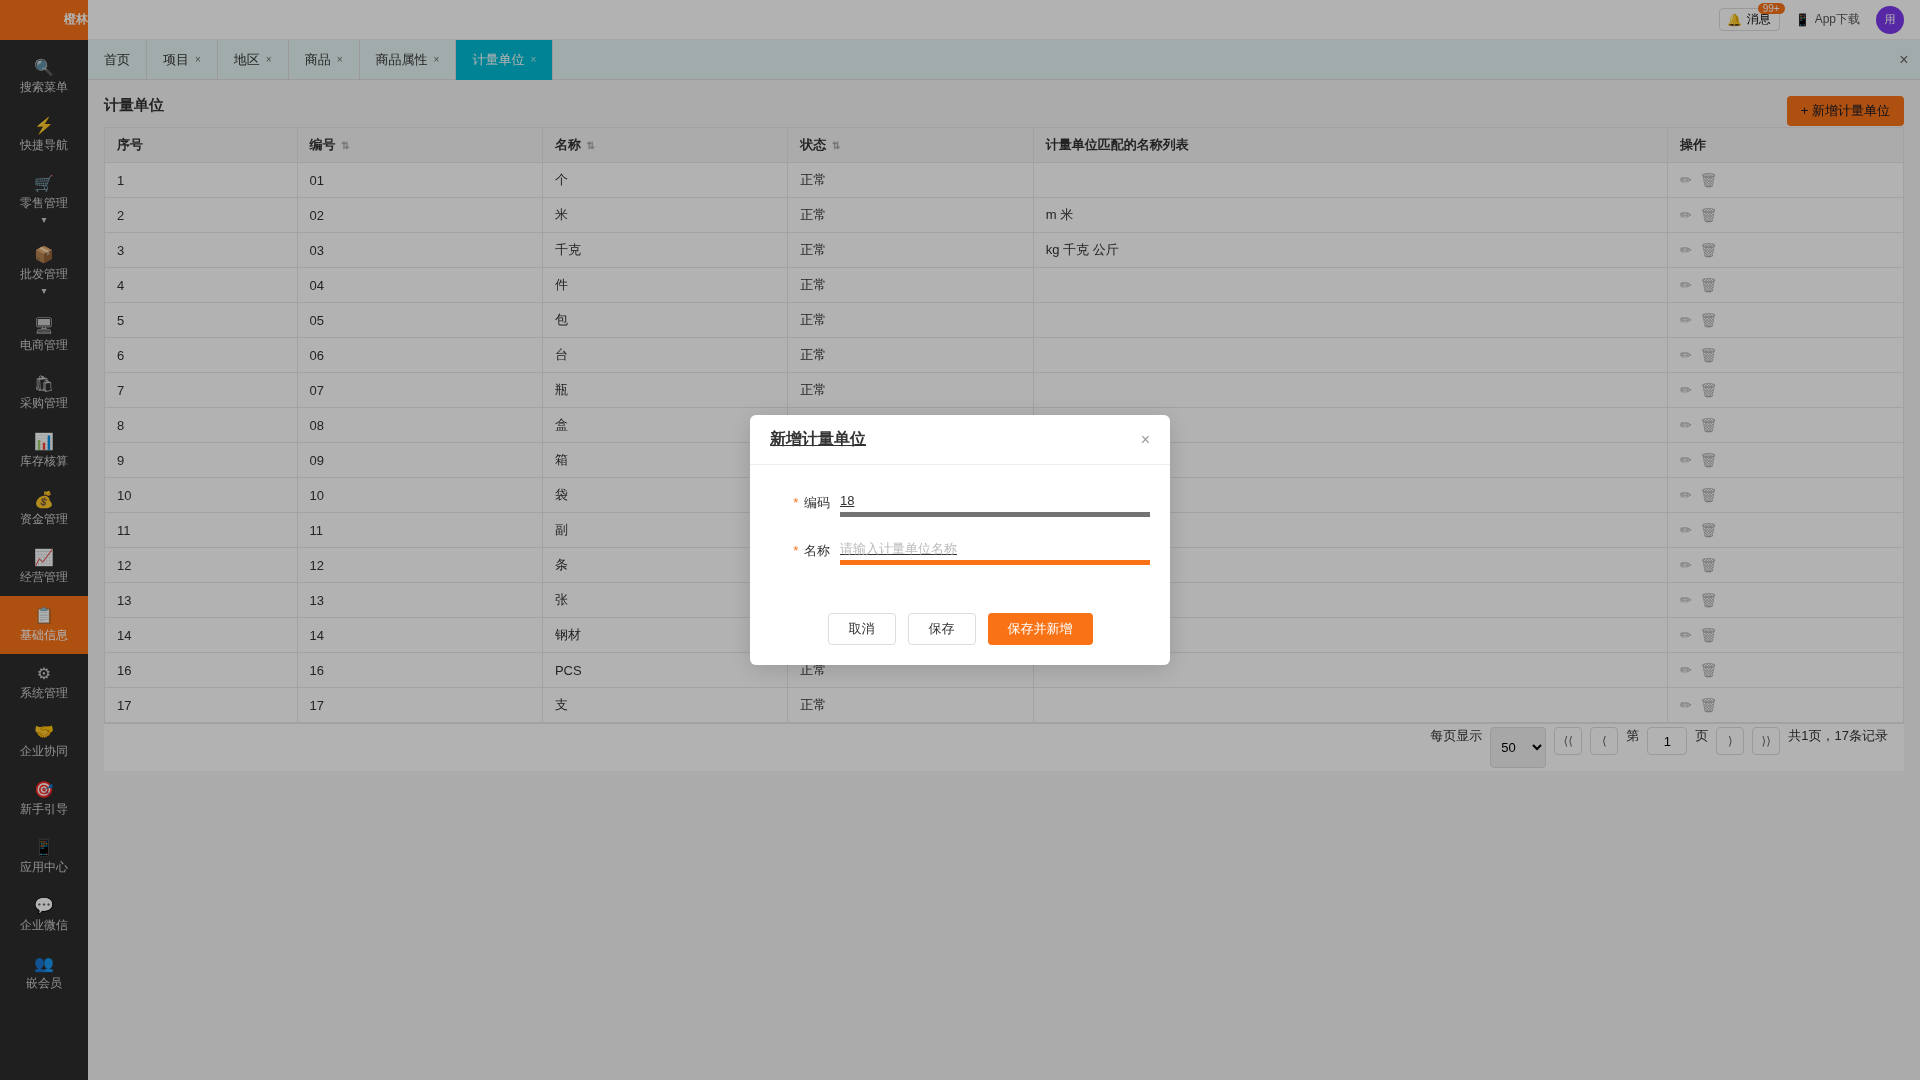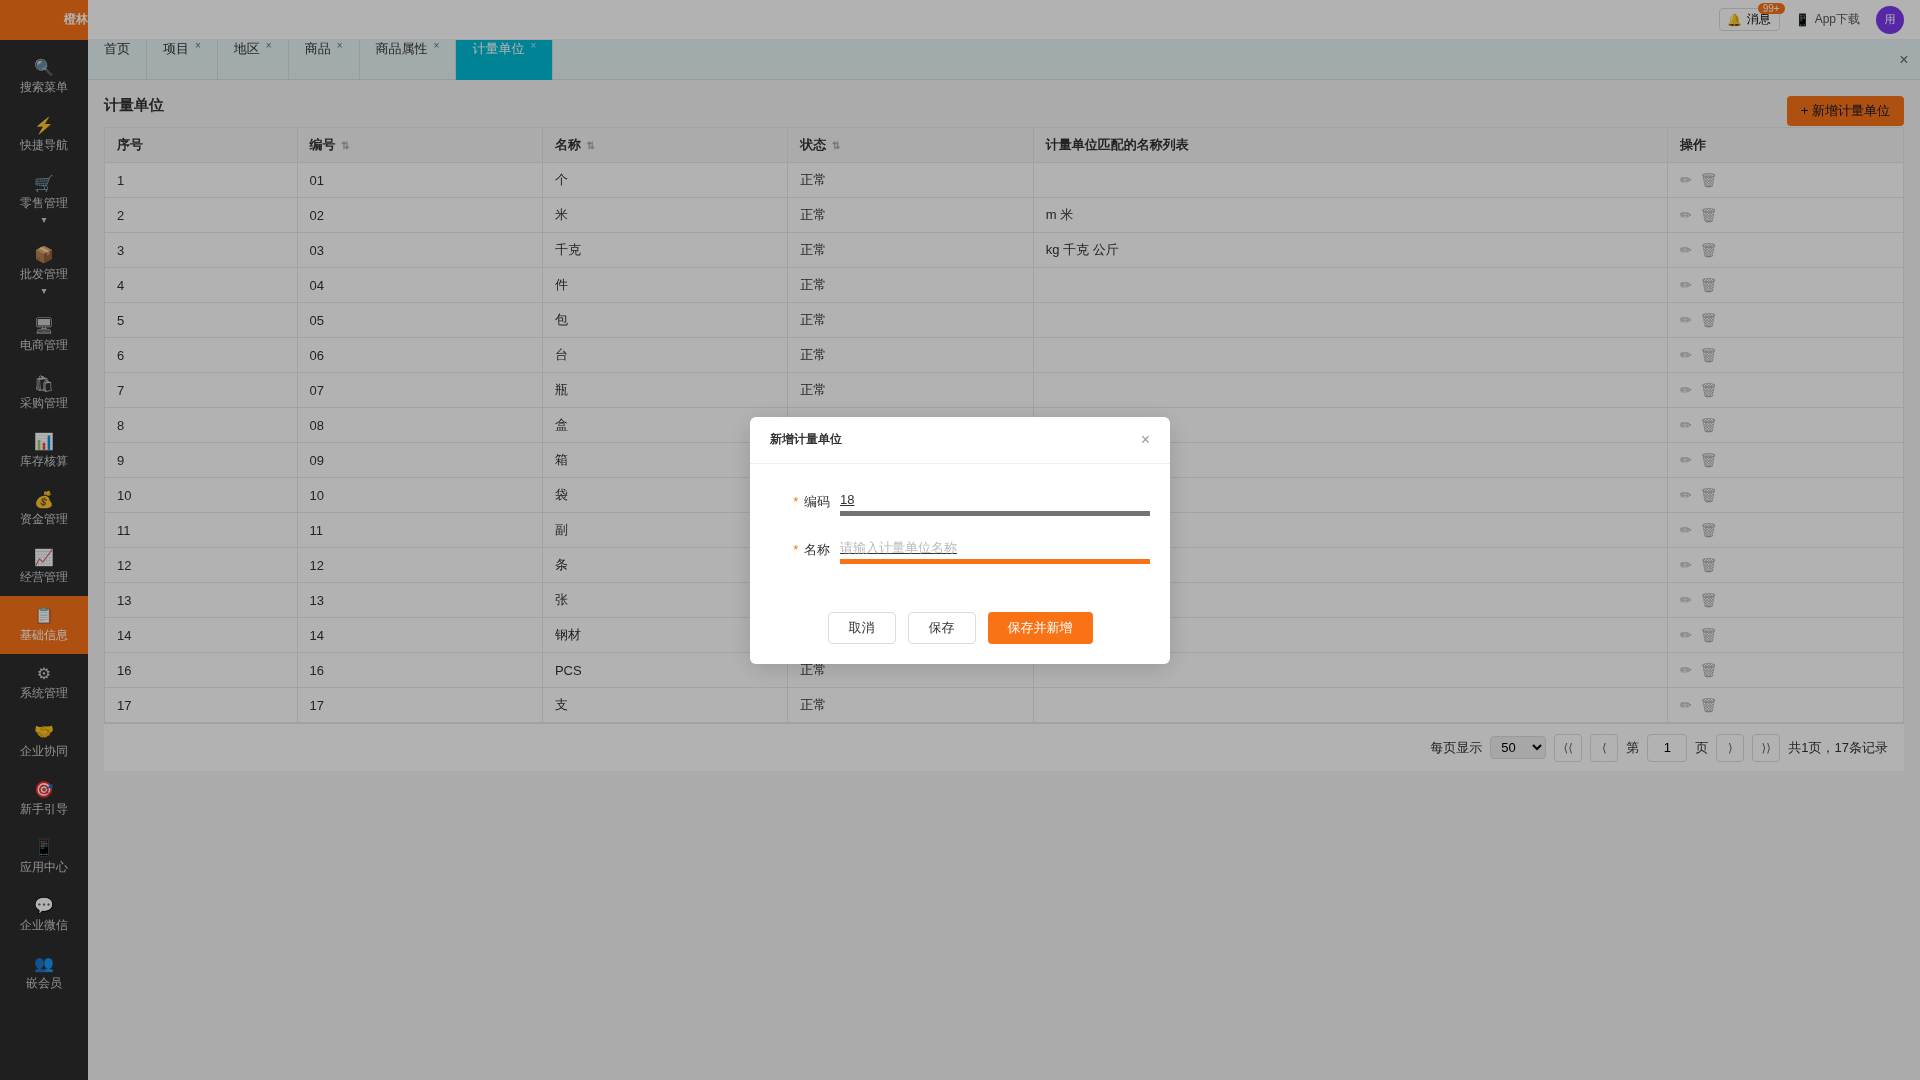--- a/index.html
+++ b/index.html
@@ -92,21 +92,21 @@
       display: flex;
       align-items: center;
       padding: 0 0;
       border-bottom: 1px solid #ddd;
       position: relative;
     }
     .tab {
       height: 40px;
       padding: 0 16px;
       display: flex;
-      align-items: flex-start;
+      align-items: center;
       gap: 6px;
       font-size: 13px;
       cursor: pointer;
       border-right: 1px solid #ddd;
       color: #333;
     }
     .tab.active { background: #00bcd4; color: #fff; }
     .tab .close-icon { font-size: 10px; opacity: 0.7; }
     .tab-close-all {
       position: absolute;
@@ -156,23 +156,22 @@
     .sort-icon { color: #aaa; font-size: 10px; margin-left: 2px; }
     .status-normal { color: #52c41a; }
     .action-icons { display: flex; gap: 8px; align-items: center; }
     .action-icon { color: #aaa; cursor: pointer; font-size: 14px; }
 
     
     .table-footer {
       height: 48px;
       background: #fff;
       display: flex;
-      align-items: center;
       justify-content: flex-end;
-      padding: 12px 16px;
+      padding: 3px 16px;
       gap: 8px;
       border-top: 1px solid #e8e8e8;
       font-size: 13px;
       color: #333;
     }
     .page-size-select {
       border: 1px solid #ddd;
       border-radius: 4px;
       padding: 2px 6px;
       font-size: 13px;
@@ -217,21 +216,21 @@
       box-shadow: 0 4px 24px rgba(0,0,0,0.15);
       overflow: hidden;
     }
     .modal-header {
       display: flex;
       align-items: center;
       justify-content: space-between;
       padding: 14px 20px;
       border-bottom: 1px solid #eee;
     }
-    .modal-title { font-size: 12px; font-weight: bold; color: #333; }
+    .modal-title { font-size: 16px; font-weight: bold; color: #333; text-decoration: underline; }
     .modal-close { cursor: pointer; color: #999; font-size: 16px; background: none; border: none; }
     .modal-body { padding: 24px 20px 16px; }
     .form-row { display: flex; align-items: center; margin-bottom: 20px; justify-content: space-between; }
     .form-label { width: 60px; text-align: right; margin-right: 10px; font-size: 13px; color: #333; }
     .form-required { color: #f97316; margin-right: 2px; }
     .form-input {
       flex: 1;
       border: none;
       border-bottom: 5px solid #737373;
       padding: 4px 0;

